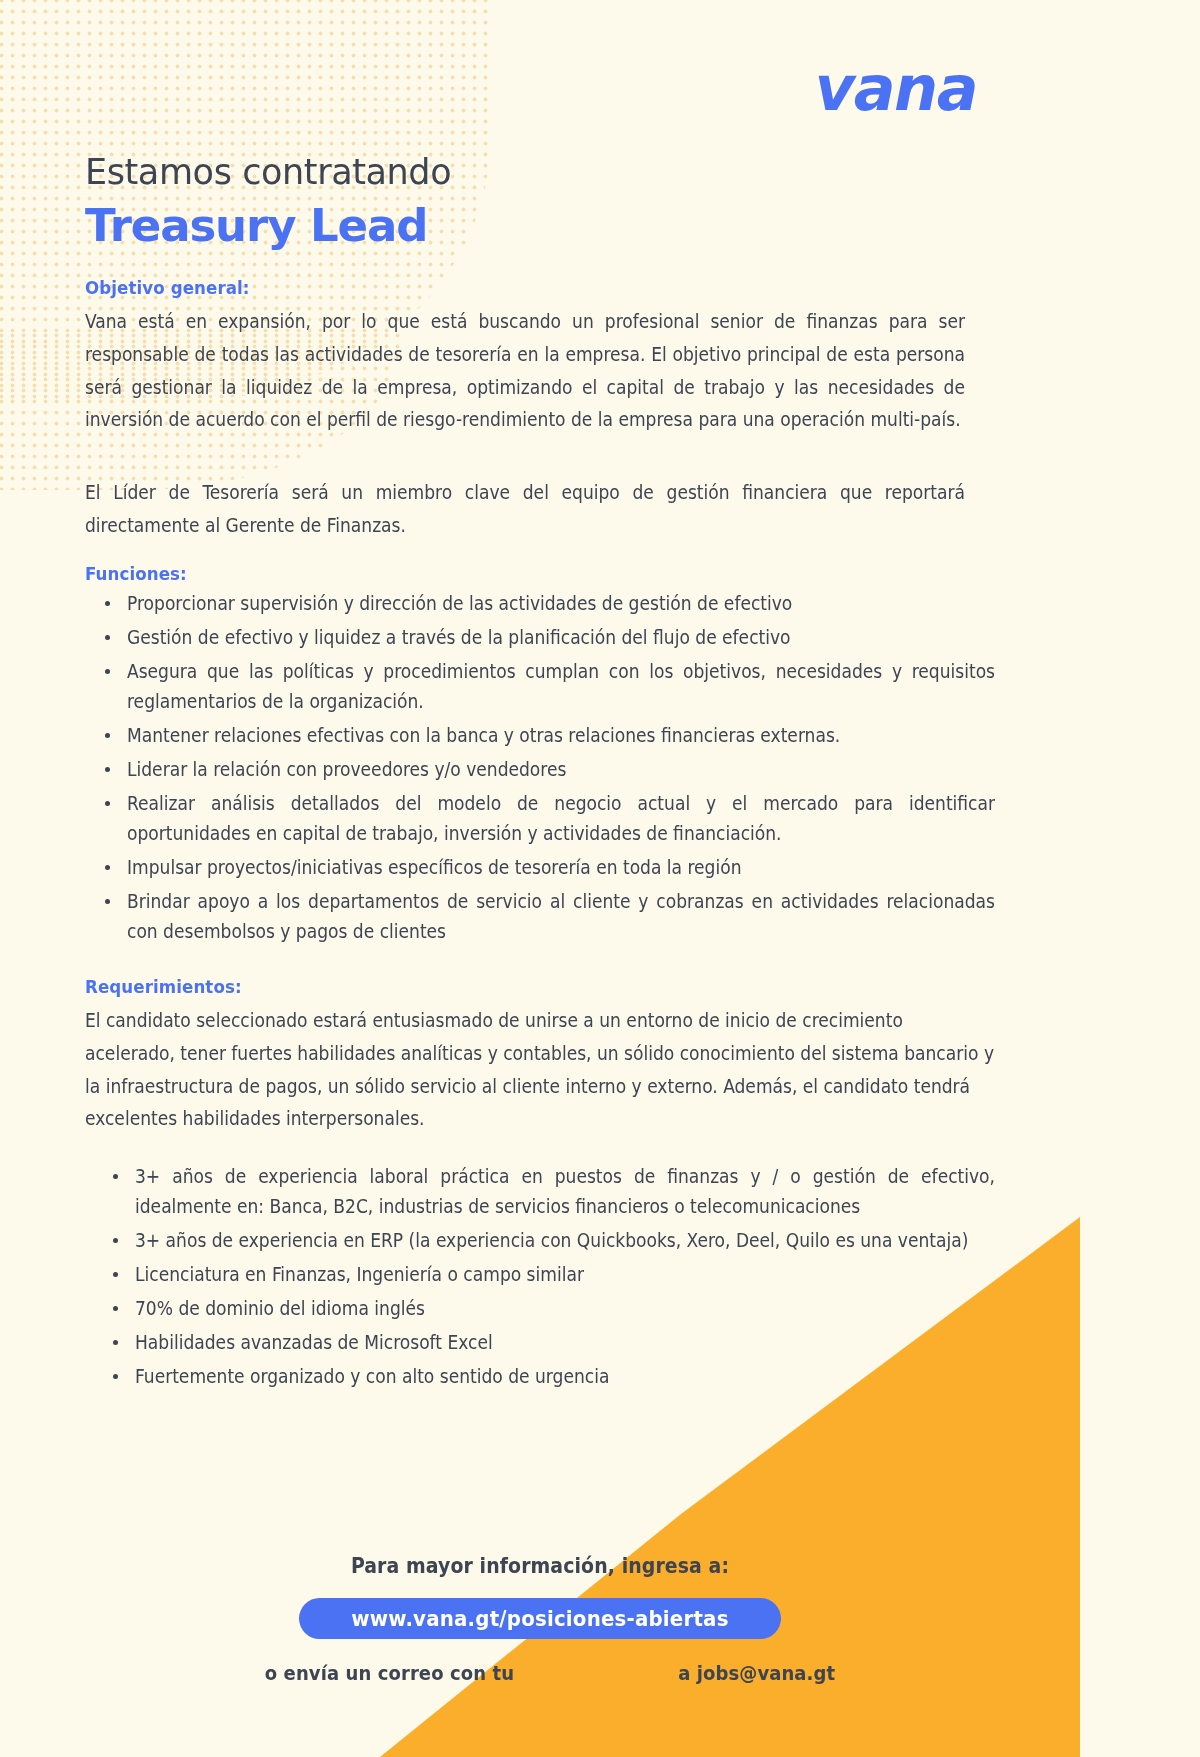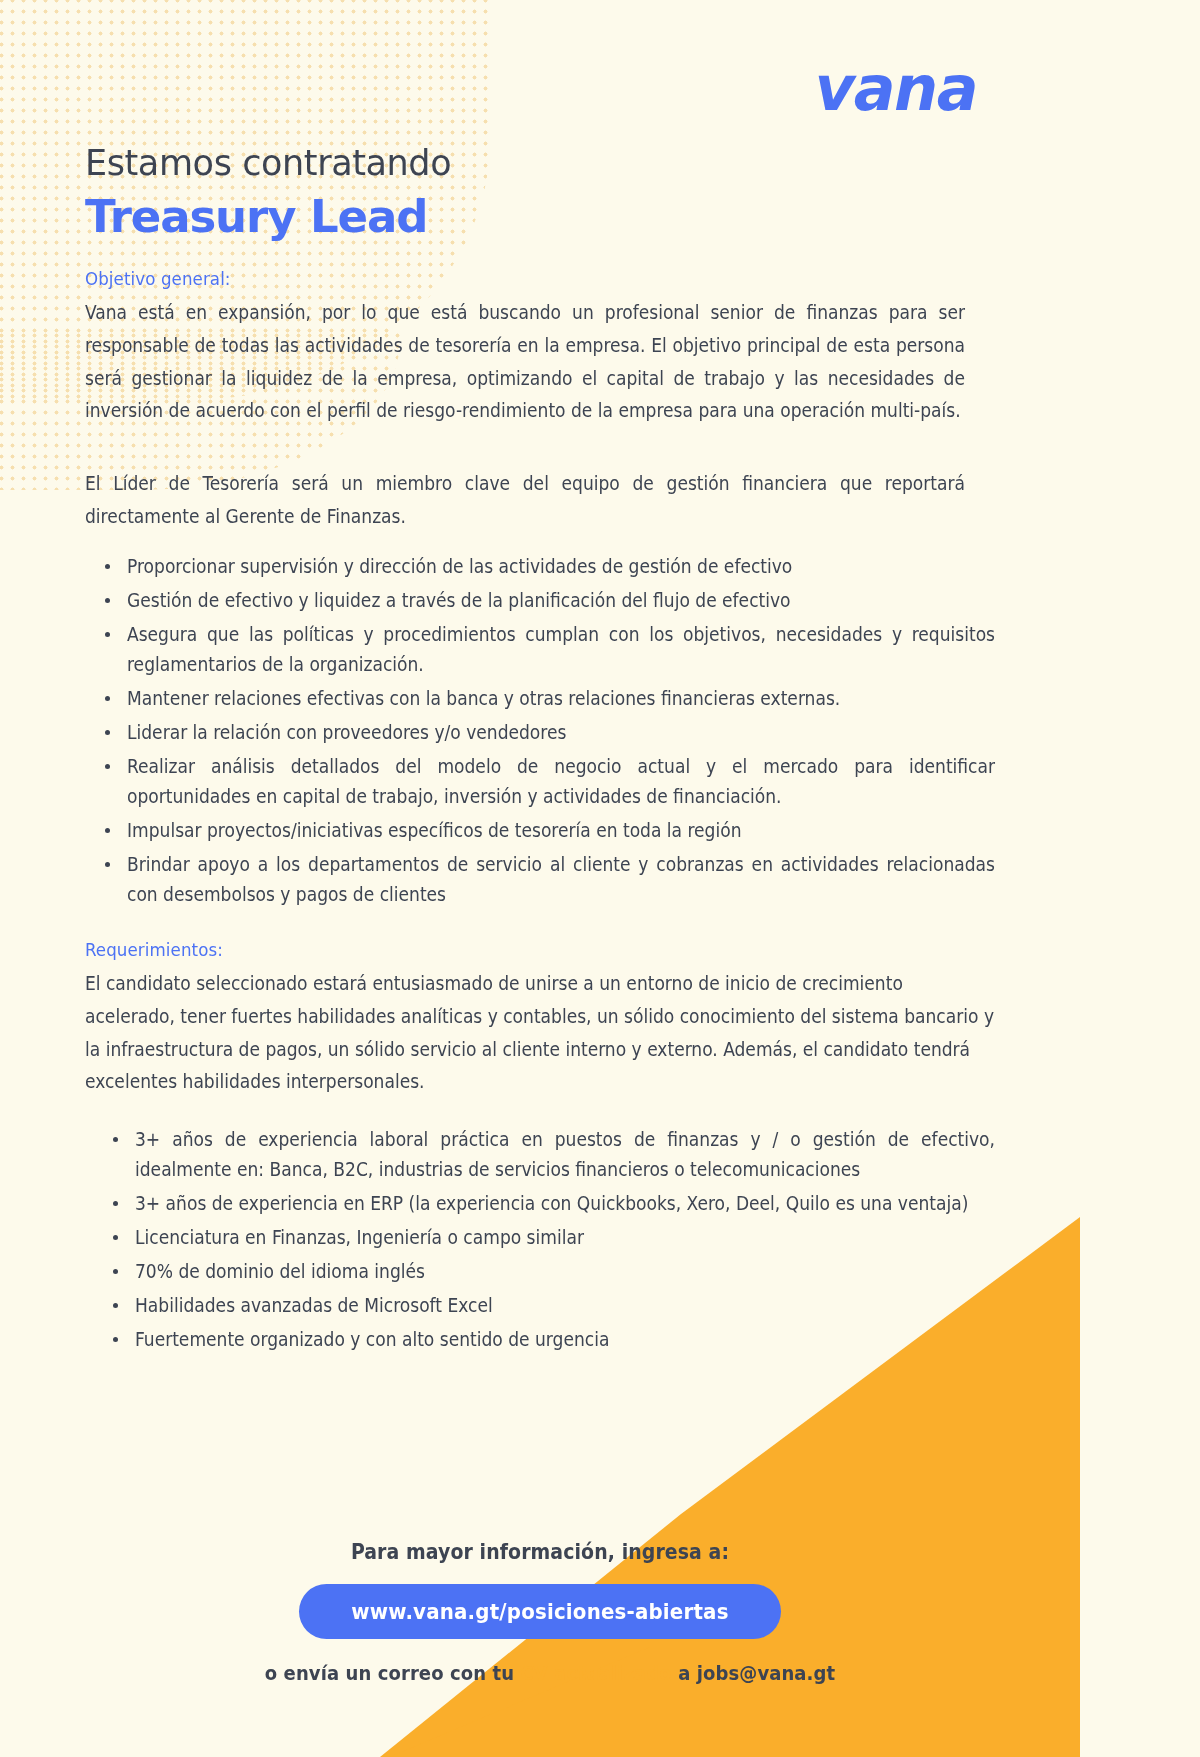--- a/index.html
+++ b/index.html
@@ -85,21 +85,21 @@
     font-family: "DejaVu Sans", sans-serif;
     font-size: 62px;
     font-weight: 700;
     font-style: italic;
     letter-spacing: -1.5px;
     color: #4C72F4;
     line-height: 1;
   }
 
   .kicker {
-    margin-top: 24px;
+    margin-top: 33px;
     font-family: "DejaVu Sans", sans-serif;
     font-size: 35px;
     font-weight: 400;
     color: #3D4452;
     letter-spacing: -0.4px;
     line-height: 1.1;
   }
   .job-title {
     margin-top: 8px;
     font-family: "DejaVu Sans", sans-serif;
@@ -107,21 +107,21 @@
     font-weight: 700;
     color: #4C72F4;
     letter-spacing: -1.1px;
     line-height: 1.15;
   }
 
   .section-head {
     margin-top: 26px;
     font-family: "DejaVu Sans Condensed", "DejaVu Sans", sans-serif;
     font-size: 18.5px;
-    font-weight: 400;
+    font-weight: 700;
     color: #4C72F4;
     letter-spacing: 0.1px;
   }
   .section-head.tight { margin-top: 22px; }
   .section-head.spaced { }
 
   .body-text {
     margin-top: 7px;
     font-family: "DejaVu Sans Condensed", "DejaVu Sans", sans-serif;
     font-size: 19px;
@@ -179,21 +179,21 @@
     font-weight: 700;
     color: #3D4452;
     letter-spacing: 0.1px;
   }
   .cta-button {
     display: inline-block;
     margin-top: 20px;
     background: #4C72F4;
     color: #FFFFFF;
     border-radius: 30px;
-    padding: 15px 52px;
+    padding: 8px 52px;
     font-family: "DejaVu Sans Condensed", "DejaVu Sans", sans-serif;
     font-size: 22px;
     font-weight: 700;
     letter-spacing: 0.2px;
     text-decoration: none;
     cursor: pointer;
     border: none;
   }
   .footer-mail {
     margin-top: 22px;
@@ -223,20 +223,21 @@
       <div class="logo">vana</div>
     </div>
 
     <div class="kicker">Estamos contratando</div>
     <div class="job-title">Treasury Lead</div>
 
     <div class="section-head">Objetivo general:</div>
     <p class="body-text">Vana está en expansión, por lo que está buscando un profesional senior de finanzas para ser responsable de todas las actividades de tesorería en la empresa. El objetivo principal de esta persona será gestionar la liquidez de la empresa, optimizando el capital de trabajo y las necesidades de inversión de acuerdo con el perfil de riesgo-rendimiento de la empresa para una operación multi-país.</p>
     <p class="body-text gap">El Líder de Tesorería será un miembro clave del equipo de gestión financiera que reportará directamente al Gerente de Finanzas.</p>
 
+    <div class="section-head tight">Funciones:</div>
     <ul class="bullets">
       <li>Proporcionar supervisión y dirección de las actividades de gestión de efectivo</li>
       <li>Gestión de efectivo y liquidez a través de la planificación del flujo de efectivo</li>
       <li>Asegura que las políticas y procedimientos cumplan con los objetivos, necesidades y requisitos reglamentarios de la organización.</li>
       <li>Mantener relaciones efectivas con la banca y otras relaciones financieras externas.</li>
       <li>Liderar la relación con proveedores y/o vendedores</li>
       <li>Realizar análisis detallados del modelo de negocio actual y el mercado para identificar oportunidades en capital de trabajo, inversión y actividades de financiación.</li>
       <li>Impulsar proyectos/iniciativas específicos de tesorería en toda la región</li>
       <li>Brindar apoyo a los departamentos de servicio al cliente y cobranzas en actividades relacionadas con desembolsos y pagos de clientes</li>
     </ul>

